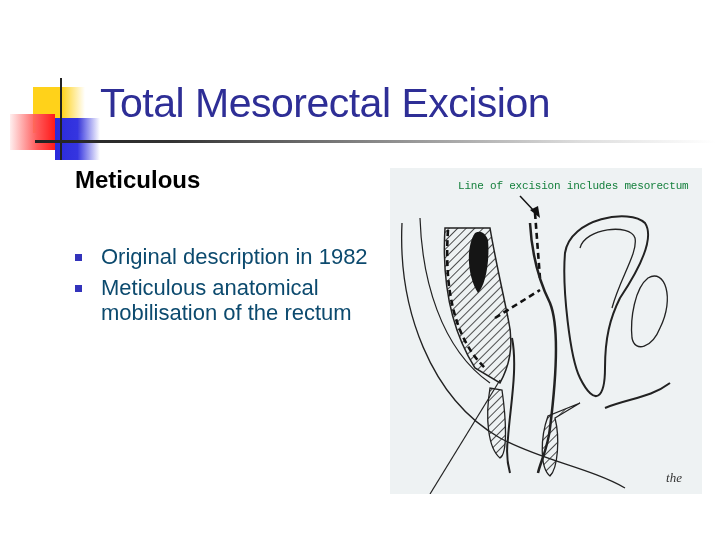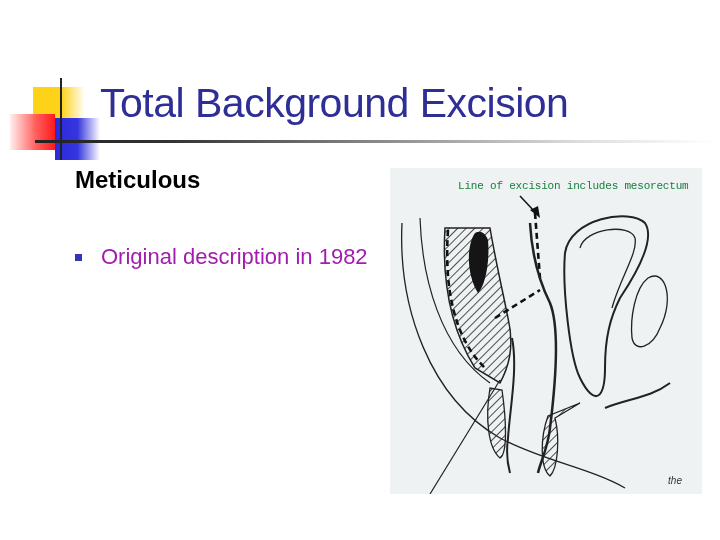--- a/index.html
+++ b/index.html
@@ -14,47 +14,51 @@
       background: linear-gradient(to left, #ff1a1a 0%, #ff5a5a 40%, rgba(255,200,200,0.3) 100%); }
     .vline { position: absolute; left: 60px; top: 78px; width: 2px; height: 82px; background: #222; }
     .hline { position: absolute; left: 35px; top: 140px; width: 680px; height: 3px;
       background: linear-gradient(to right, #222 0%, #333 20%, #888 50%, #ddd 80%, rgba(255,255,255,0) 100%); }
 
     .title { position: absolute; left: 100px; top: 80px; font-size: 41px; color: #2e2e96; white-space: nowrap; letter-spacing: -0.5px; font-family: "Liberation Sans", sans-serif; }
 
     .heading { position: absolute; left: 75px; top: 166px; font-size: 24px; font-weight: bold; color: #000; }
 
     .bullets { position: absolute; left: 75px; top: 244px; width: 310px; margin: 0; padding: 0; list-style: none; }
-    .bullets li { position: relative; padding-left: 26px; font-size: 22px; line-height: 25px; color: #a21caf; margin-bottom: 6px; }
+    .bullets li { position: relative; padding-left: 26px; font-size: 22px; line-height: 25px; color: #0c4a6e; margin-bottom: 6px; }
     .bullet-mark { position: absolute; left: 0; top: 10px; width: 7px; height: 7px; background: #3333bb; }
 
     .figure { position: absolute; left: 390px; top: 168px; width: 312px; height: 326px; background: #eef2f3; overflow: hidden; }
     .fig-caption { position: absolute; left: 68px; top: 12px; font-size: 11px; color: #15803d; font-family: Liberation Mono, monospace; letter-spacing: -0.2px; white-space: nowrap; }
-    .fig-sig { position: absolute; right: 20px; bottom: 8px; font-size: 10px; font-style: italic; color: #333; font-family: Liberation Sans, sans-serif; }
+    .fig-sig { position: absolute; right: 20px; bottom: 8px; font-size: 13px; font-style: italic; color: #333; font-family: Liberation Serif, serif; }
     .figure svg { position: absolute; left: 0; top: 0; }
   </style>
 </head>
 <body>
 
 <div class="deco">
   <div class="sq-yellow"></div>
   <div class="sq-blue"></div>
   <div class="sq-red"></div>
   <div class="vline"></div>
   <div class="hline"></div>
 </div>
 
-<div class="title">Total Background Excision</div>
+<div class="title">Total Mesorectal Excision</div>
 
 <div class="heading">Meticulous</div>
 
 <ul class="bullets">
   <li>
     <span class="bullet-mark"></span>
     <span>Original description in 1982</span>
+  </li>
+  <li>
+    <span class="bullet-mark"></span>
+    <span>Meticulous anatomical mobilisation of the rectum</span>
   </li>
 </ul>
 
 <div class="figure">
   <svg width="312" height="326" viewBox="0 0 312 326">
     <defs>
       <pattern id="hatch" width="6" height="6" patternUnits="userSpaceOnUse" patternTransform="rotate(45)">
         <line x1="0" y1="0" x2="0" y2="6" stroke="#222" stroke-width="1.6"></line>
       </pattern>
     </defs>

